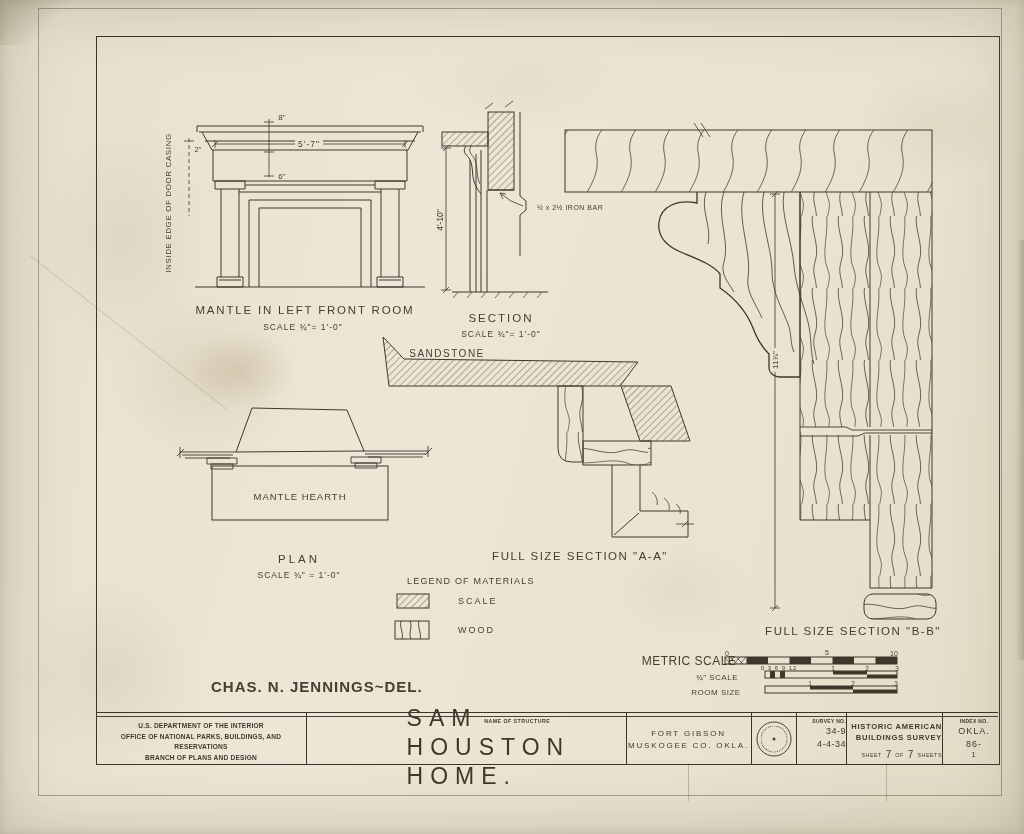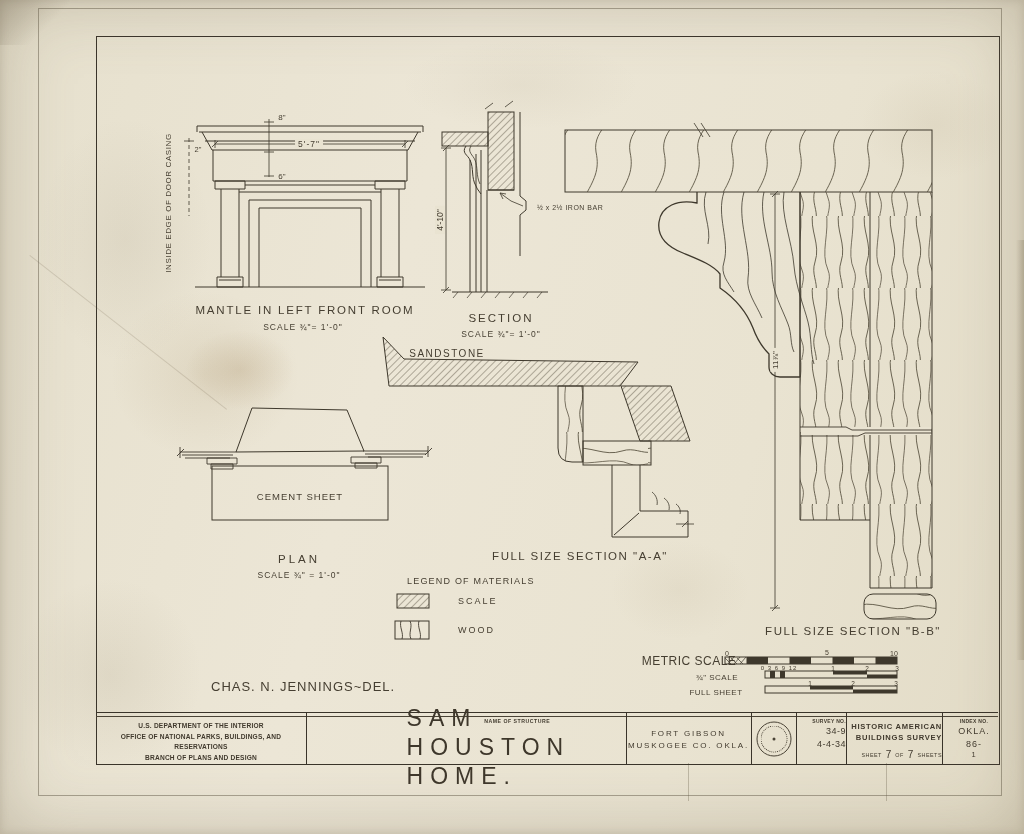--- a/index.html
+++ b/index.html
@@ -184,40 +184,40 @@
   <div class="lbl c" style="left:501px;top:334px;font-size:8.5px;letter-spacing:1px;">SCALE ¾"= 1'-0"</div>
   <div class="lbl rot mask" style="left:440px;top:220px;font-size:8.5px;">4'-10"</div>
   <div class="lbl l" style="left:526px;top:207px;font-size:7px;letter-spacing:.5px;">½ x 2½ IRON BAR</div>
 
   <div class="lbl c" style="left:447px;top:353px;font-size:10px;letter-spacing:1.5px;">SANDSTONE</div>
   <div class="lbl c" style="left:580px;top:556px;font-size:11.5px;letter-spacing:1.5px;">FULL SIZE SECTION "A-A"</div>
 
   <div class="lbl c" style="left:853px;top:631px;font-size:11.5px;letter-spacing:1.5px;">FULL SIZE SECTION "B-B"</div>
   <div class="lbl rot mask" style="left:775px;top:360px;font-size:8px;">11⅞"</div>
 
-  <div class="lbl c" style="left:300px;top:496px;font-size:9.5px;letter-spacing:1px;">CEMENT SHEET</div>
+  <div class="lbl c" style="left:300px;top:496px;font-size:9.5px;letter-spacing:1px;">MANTLE HEARTH</div>
   <div class="lbl c" style="left:299px;top:559px;font-size:11.5px;letter-spacing:3px;">PLAN</div>
   <div class="lbl c" style="left:299px;top:575px;font-size:8.5px;letter-spacing:1px;">SCALE ¾" = 1'-0"</div>
 
   <div class="lbl l" style="left:396px;top:581px;font-size:9px;letter-spacing:1.2px;">LEGEND OF MATERIALS</div>
   <div class="lbl l" style="left:447px;top:601px;font-size:9px;letter-spacing:2px;">SCALE</div>
   <div class="lbl l" style="left:447px;top:630px;font-size:9px;letter-spacing:2px;">WOOD</div>
 
-  <div class="lbl l" style="left:200px;top:686px;font-size:13px;letter-spacing:1px;">CHAS. N. JENNINGS~DEL.</div>
+  <div class="lbl l" style="left:200px;top:686px;font-size:15px;letter-spacing:1px;font-weight:bold;">CHAS. N. JENNINGS~DEL.</div>
 
   <div class="lbl c" style="left:689px;top:661px;font-size:12px;letter-spacing:.5px;">METRIC SCALE</div>
   <div class="lbl c" style="left:727px;top:653px;font-size:7px;">0</div>
   <div class="lbl c" style="left:827px;top:652px;font-size:7px;">5</div>
   <div class="lbl c" style="left:894px;top:653px;font-size:7px;">10</div>
   <div class="lbl c" style="left:717px;top:677px;font-size:8px;letter-spacing:.5px;">¾" SCALE</div>
   <div class="lbl c" style="left:779px;top:668px;font-size:6px;letter-spacing:1px;">0 3 6 9 12</div>
   <div class="lbl c" style="left:833px;top:668px;font-size:6.5px;">1</div>
   <div class="lbl c" style="left:867px;top:668px;font-size:6.5px;">2</div>
   <div class="lbl c" style="left:897px;top:668px;font-size:6.5px;">3</div>
-  <div class="lbl c" style="left:716px;top:692px;font-size:8px;letter-spacing:.5px;">FULL SHEET</div>
+  <div class="lbl c" style="left:716px;top:692px;font-size:8px;letter-spacing:.5px;">ROOM SIZE</div>
   <div class="lbl c" style="left:810px;top:683px;font-size:6.5px;">1</div>
   <div class="lbl c" style="left:853px;top:683px;font-size:6.5px;">2</div>
   <div class="lbl c" style="left:896px;top:683px;font-size:6.5px;">3</div>
 
   <div class="tb">
     <div class="inner-top"></div>
     <div class="div" style="left:210px;"></div>
     <div class="div" style="left:530px;"></div>
     <div class="div" style="left:655px;"></div>
     <div class="div" style="left:700px;"></div>

